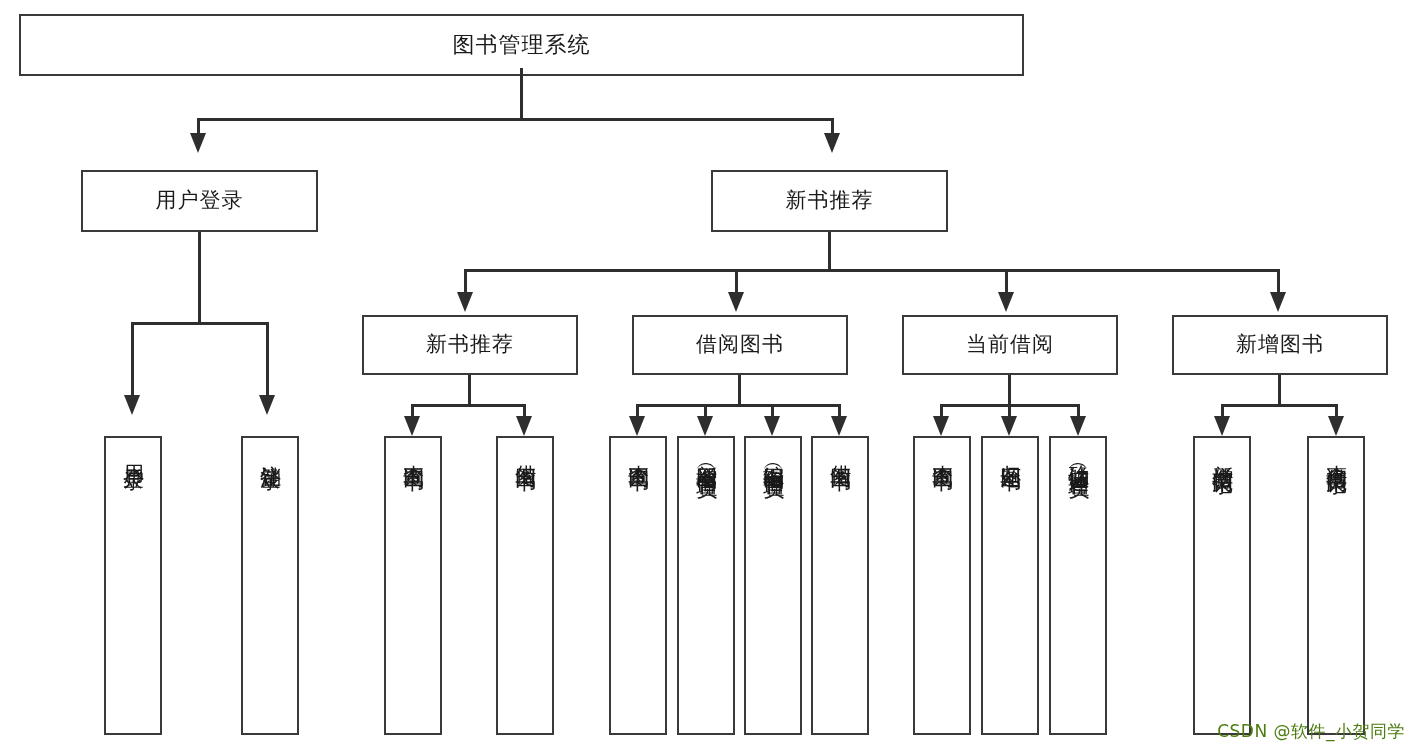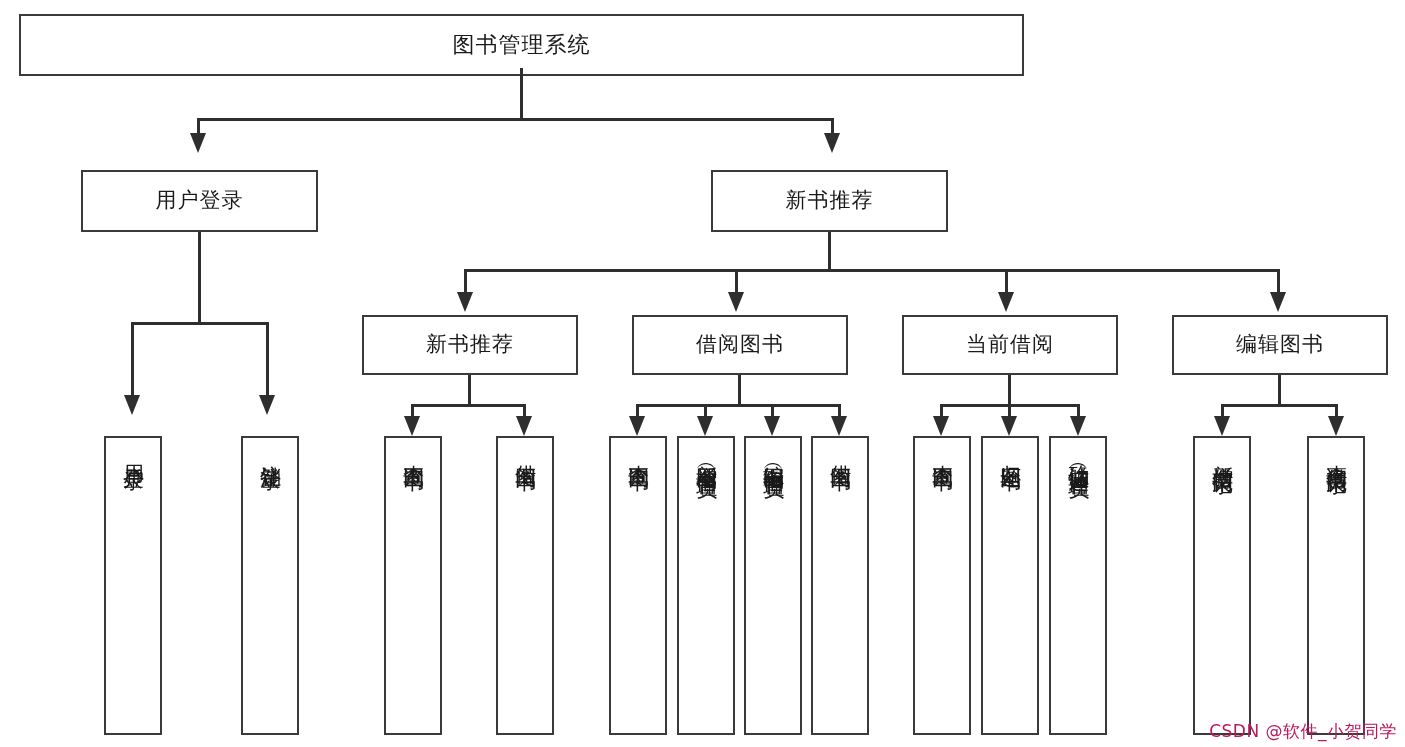--- a/index.html
+++ b/index.html
@@ -60,24 +60,24 @@
   .arrow{
     position:absolute;
     width:0;height:0;
     border-left:8px solid transparent;
     border-right:8px solid transparent;
     border-top:20px solid #2e2e2e;
   }
   
   #watermark{
     position:absolute;
-    right:8px;
+    right:0;
     bottom:4px;
     font-size:17px;
-    color:#be185d;
+    color:#4d7c0f;
     letter-spacing:0.5px;
     white-space:nowrap;
     pointer-events:none;
     user-select:none;
   }
 </style>
 </head>
 <body>
 
 <div id="canvas">
@@ -123,21 +123,21 @@
   <div class="node lvl3" style="left:362px;top:315px;width:216px;height:60px;align-items:center;">
     <span>新书推荐</span>
   </div>
   <div class="node lvl3" style="left:632px;top:315px;width:216px;height:60px;">
     <span>借阅图书</span>
   </div>
   <div class="node lvl3" style="left:902px;top:315px;width:216px;height:60px;justify-content:center;">
     <span>当前借阅</span>
   </div>
   <div class="node lvl3" style="left:1172px;top:315px;width:216px;height:60px;">
-    <span>编辑图书</span>
+    <span>新增图书</span>
   </div>
 
   <div class="edge vline" style="left:468px;top:375px;width:3px;height:32px;"></div>
   <div class="edge hline" style="left:411px;top:404px;width:115px;height:3px;"></div>
   <div class="edge vline" style="left:411px;top:404px;width:3px;height:14px;"></div>
   <div class="arrow" style="left:404px;top:416px;"></div>
   <div class="edge vline" style="left:523px;top:404px;width:3px;height:14px;"></div>
   <div class="arrow" style="left:516px;top:416px;"></div>
 
   <div class="edge vline" style="left:738px;top:375px;width:3px;height:32px;"></div>

